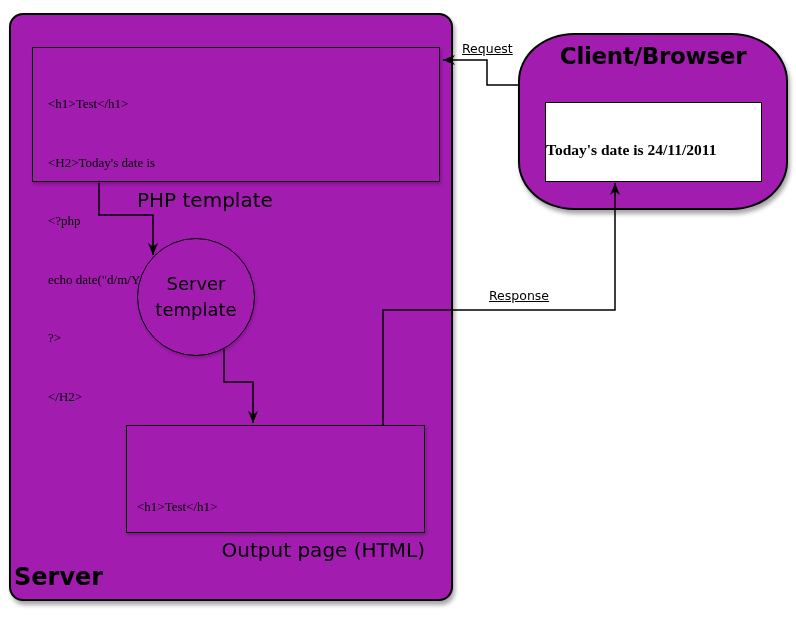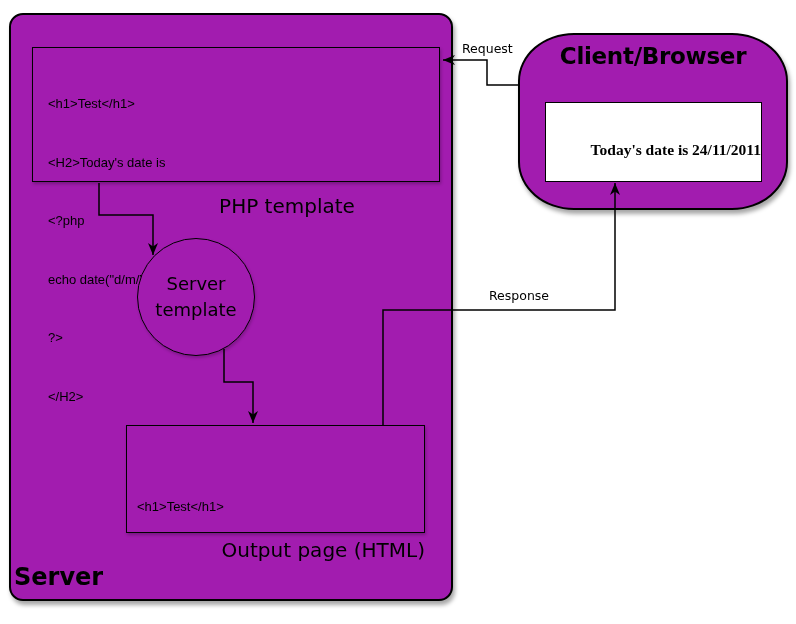--- a/index.html
+++ b/index.html
@@ -30,31 +30,31 @@
     left: 14px; top: 563px;
     font-size: 24px;
     font-weight: bold;
   }
   
   .php-box {
     left: 32px; top: 47px; width: 408px; height: 135px;
     box-shadow: 1px 2px 3px rgba(0,0,0,0.25);
   }
   .code {
-    font-family: Liberation Sans, sans-serif;
+    font-family: Liberation Serif, serif;
     font-size: 13px;
     white-space: pre;
   }
   .php-code { padding: 7px 0 0 15px; line-height: 19.5px; }
   .code-line { display: block; }
   .caption {
     position: absolute;
     font-size: 20px;
   }
-  .php-caption { left: 137px; top: 194px; width: 300px; text-align: center; }
+  .php-caption { left: 137px; top: 188px; width: 300px; text-align: left; }
   .output-caption { left: 124px; top: 538px; width: 301px; text-align: right; }
   
   .process-circle {
     left: 137px; top: 238px; width: 118px; height: 118px;
     border-radius: 50%;
     display: flex; flex-direction: column;
     align-items: center; justify-content: center;
     text-align: center;
     font-size: 18px; line-height: 26px;
     box-shadow: 1px 2px 3px rgba(0,0,0,0.2);
@@ -79,30 +79,31 @@
     font-size: 23px;
     font-weight: bold;
     letter-spacing: -0.3px;
   }
   .client-box {
     position: absolute;
     left: 25px; top: 67px; width: 217px; height: 80px;
     border: 1.6px solid #000;
     box-sizing: border-box;
     background: #fff;
-    display: flex; align-items: center; justify-content: flex-end;
+    display: flex; align-items: center; justify-content: flex-start;
     padding-top: 16px;
     font-family: "Liberation Serif", "DejaVu Serif", serif;
     font-weight: bold;
     font-size: 15.5px;
   }
   
   .conn-label {
     position: absolute;
     font-size: 12.5px;
+    text-decoration: underline;
   }
   .request-label  { left: 462px; top: 41px; }
   .response-label { left: 465px; top: 288px; margin-left: 24px; }
   
   .overlay {
     position: absolute;
     left: 0; top: 0;
     pointer-events: none;
   }
 </style>

